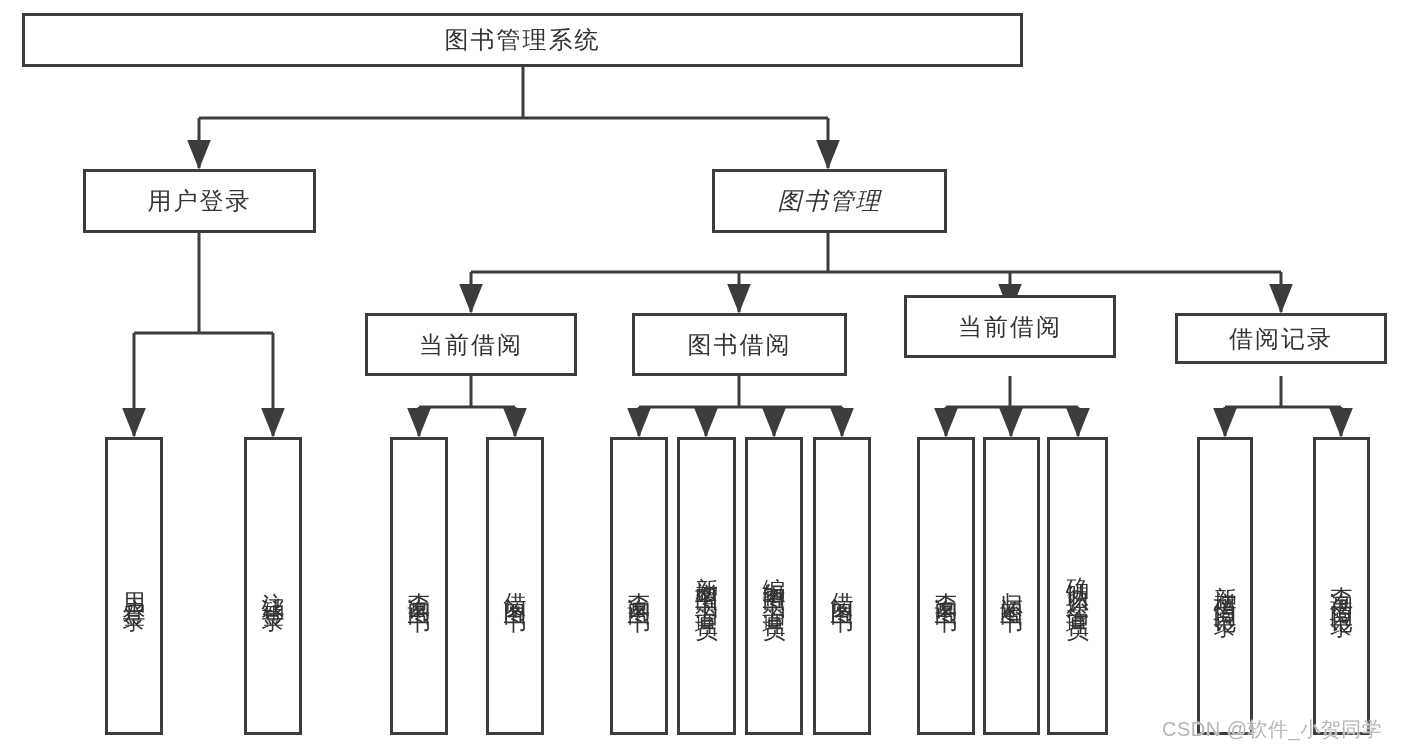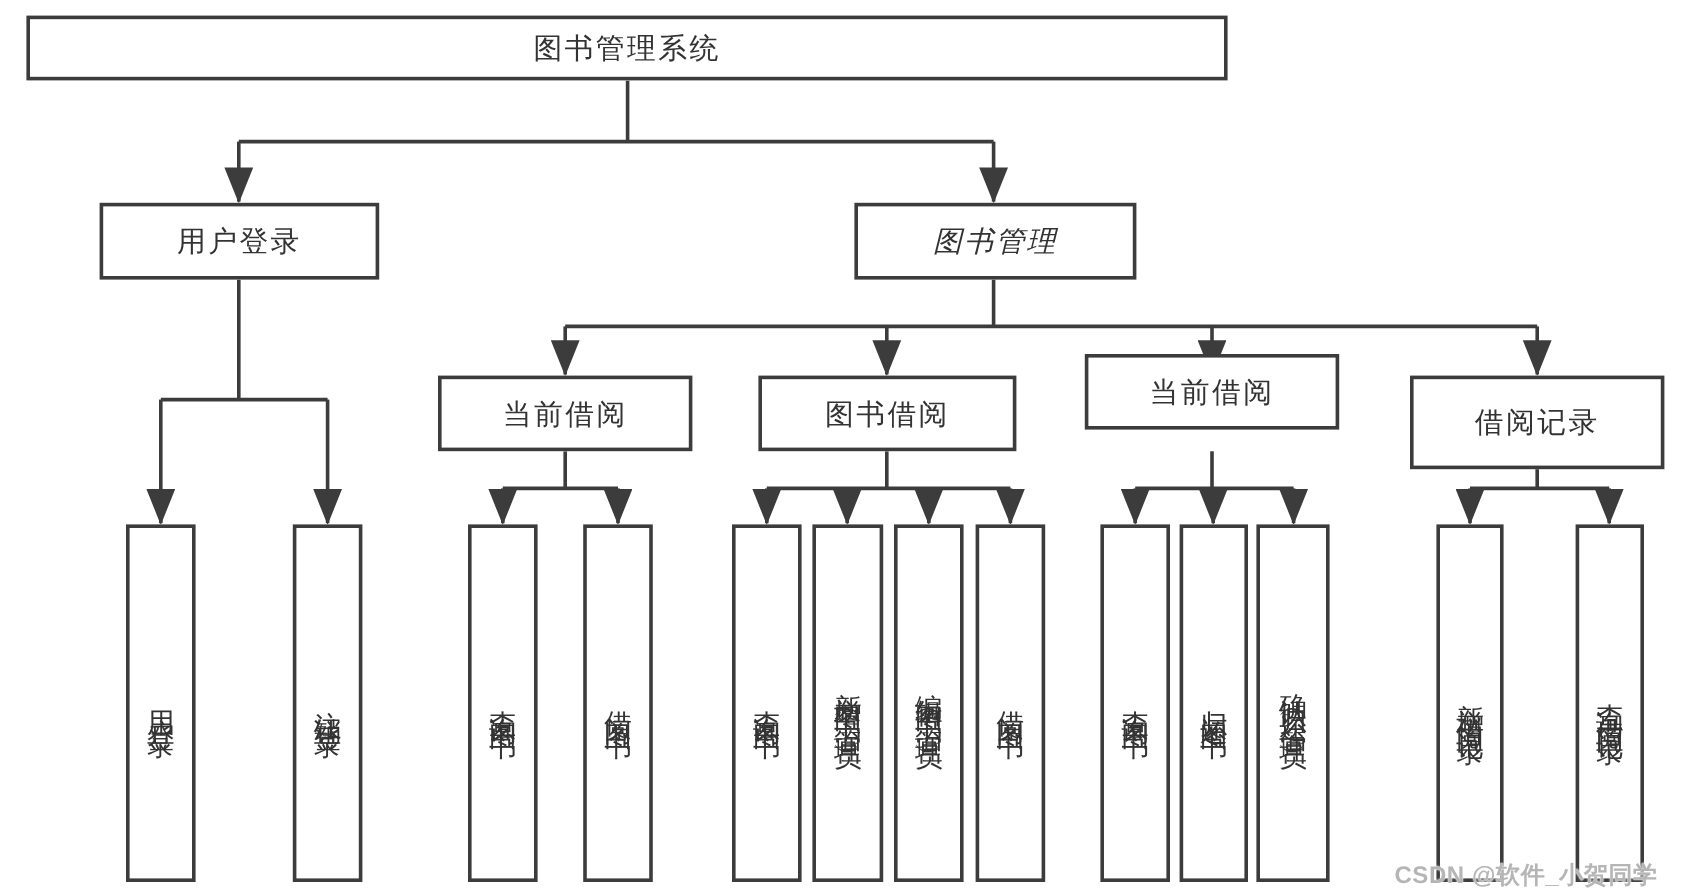--- a/index.html
+++ b/index.html
@@ -40,21 +40,20 @@
   }
   .watermark{
     position:absolute;
     left:1162px;top:716px;
     font-size:20px;
     letter-spacing:0.5px;
     color:var(--watermark);
     text-shadow:0 0 2px #ffffff,0 0 1px #ffffff;
     white-space:nowrap;
     z-index:10;
-    font-weight:bold;
   }
 </style>
 </head>
 <body>
 
 <div class="canvas">
 
   <svg class="connectors" viewBox="0 0 1405 747" xmlns="http://www.w3.org/2000/svg">
     <defs>
       <marker id="ah" markerWidth="10" markerHeight="8" refX="9.5" refY="4" orient="auto" markerUnits="strokeWidth">
@@ -97,21 +96,21 @@
   </svg>
 
   <div class="box hbox" style="left:22px;top:13px;width:1001px;height:54px;">图书管理系统</div>
 
   <div class="box hbox" style="left:83px;top:169px;width:233px;height:64px;">用户登录</div>
   <div class="box hbox" style="left:712px;top:169px;width:235px;height:64px;font-style:italic;">图书管理</div>
 
   <div class="box hbox" style="left:365px;top:313px;width:212px;height:63px;">当前借阅</div>
   <div class="box hbox" style="left:632px;top:313px;width:215px;height:63px;">图书借阅</div>
   <div class="box hbox" style="left:904px;top:295px;width:212px;height:63px;">当前借阅</div>
-  <div class="box hbox" style="left:1175px;top:313px;width:212px;height:78px;">借阅记录</div>
+  <div class="box hbox" style="left:1175px;top:313px;width:212px;height:51px;">借阅记录</div>
 
   <div class="box leaf" style="left:105px;width:58px;">
     <span class="vtext">用户登录</span>
   </div>
   <div class="box leaf" style="left:244px;width:58px;">
     <span class="vtext">注销登录</span>
   </div>
 
   <div class="box leaf" style="left:390px;width:58px;">
     <span class="vtext">查询图书</span>

